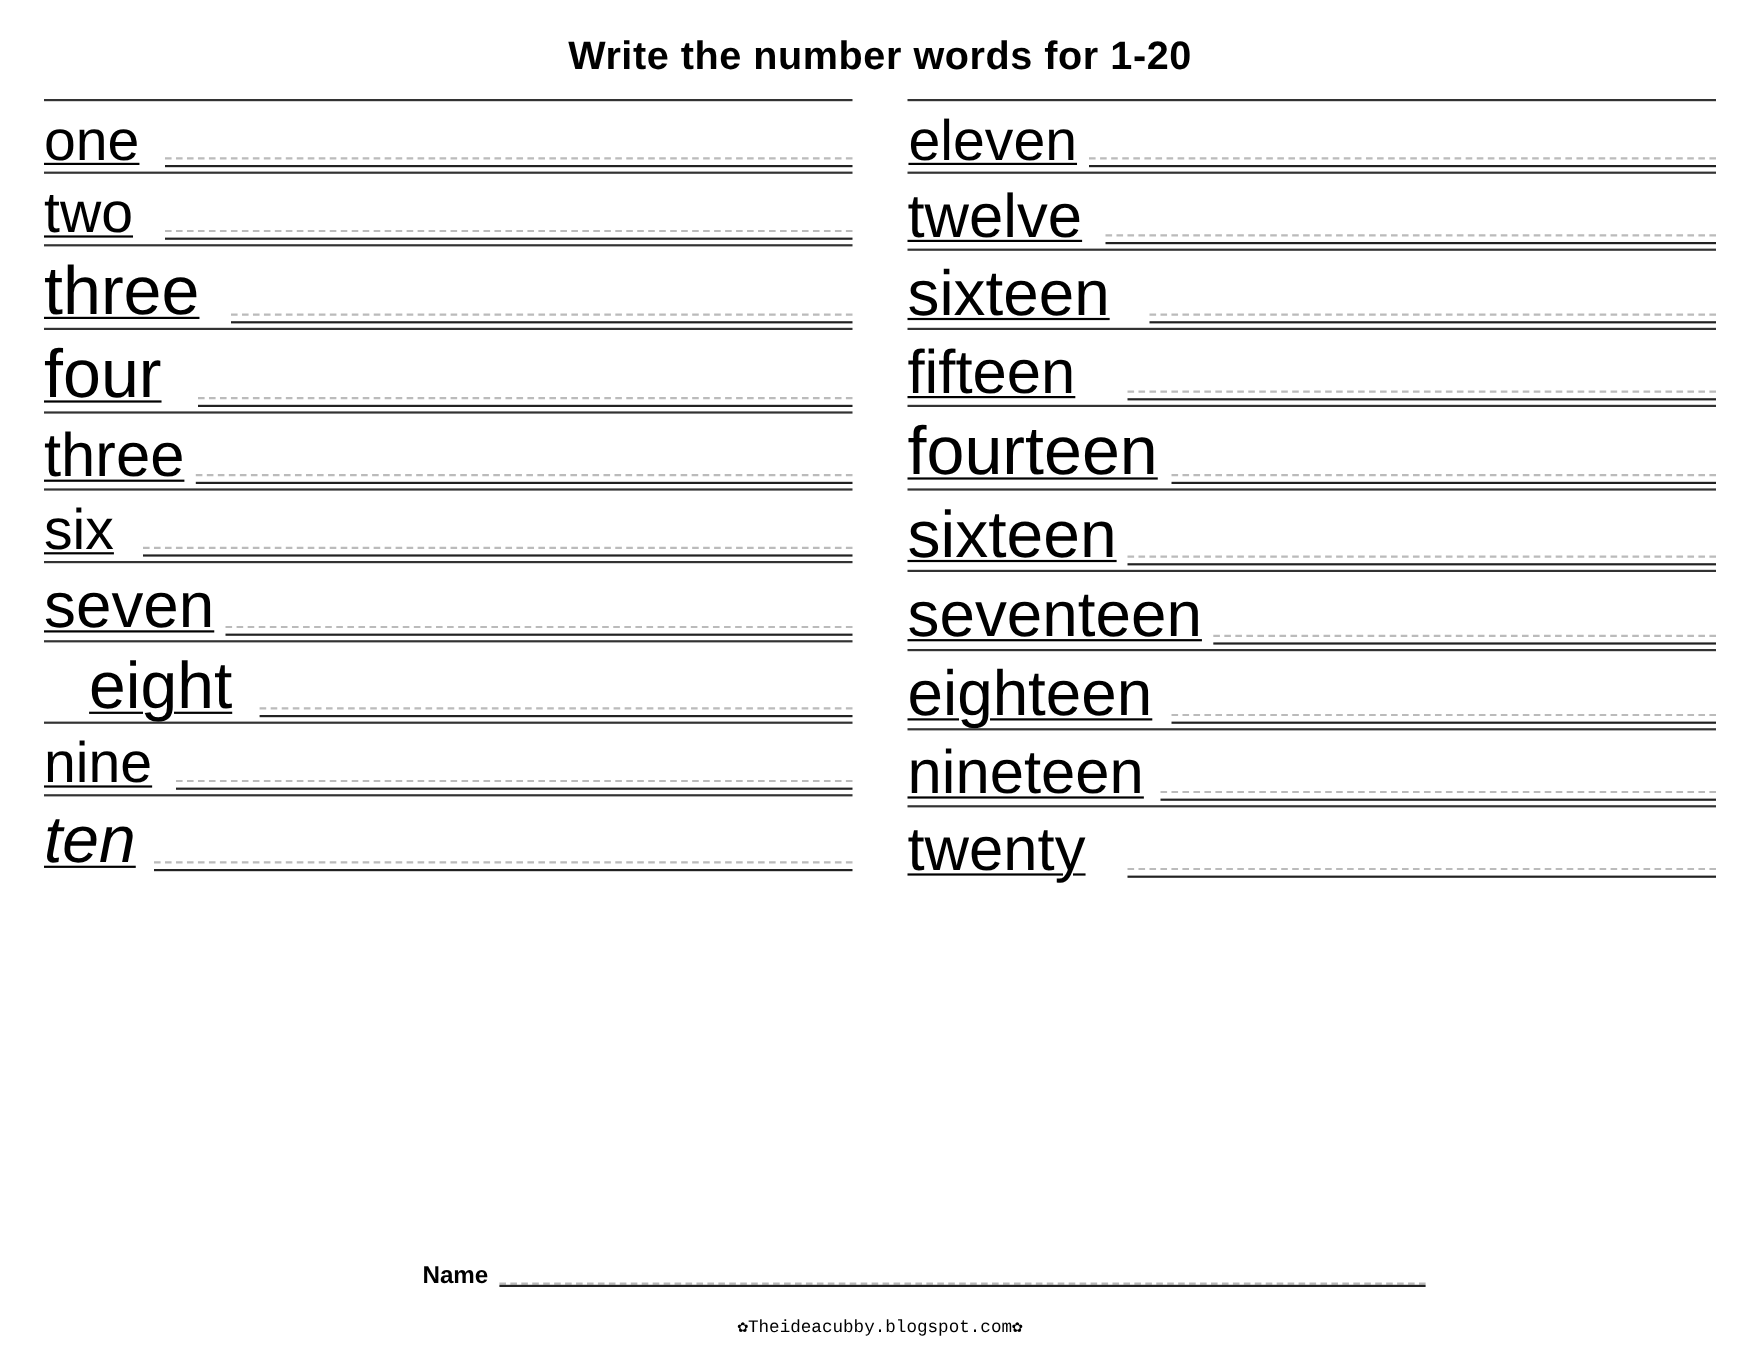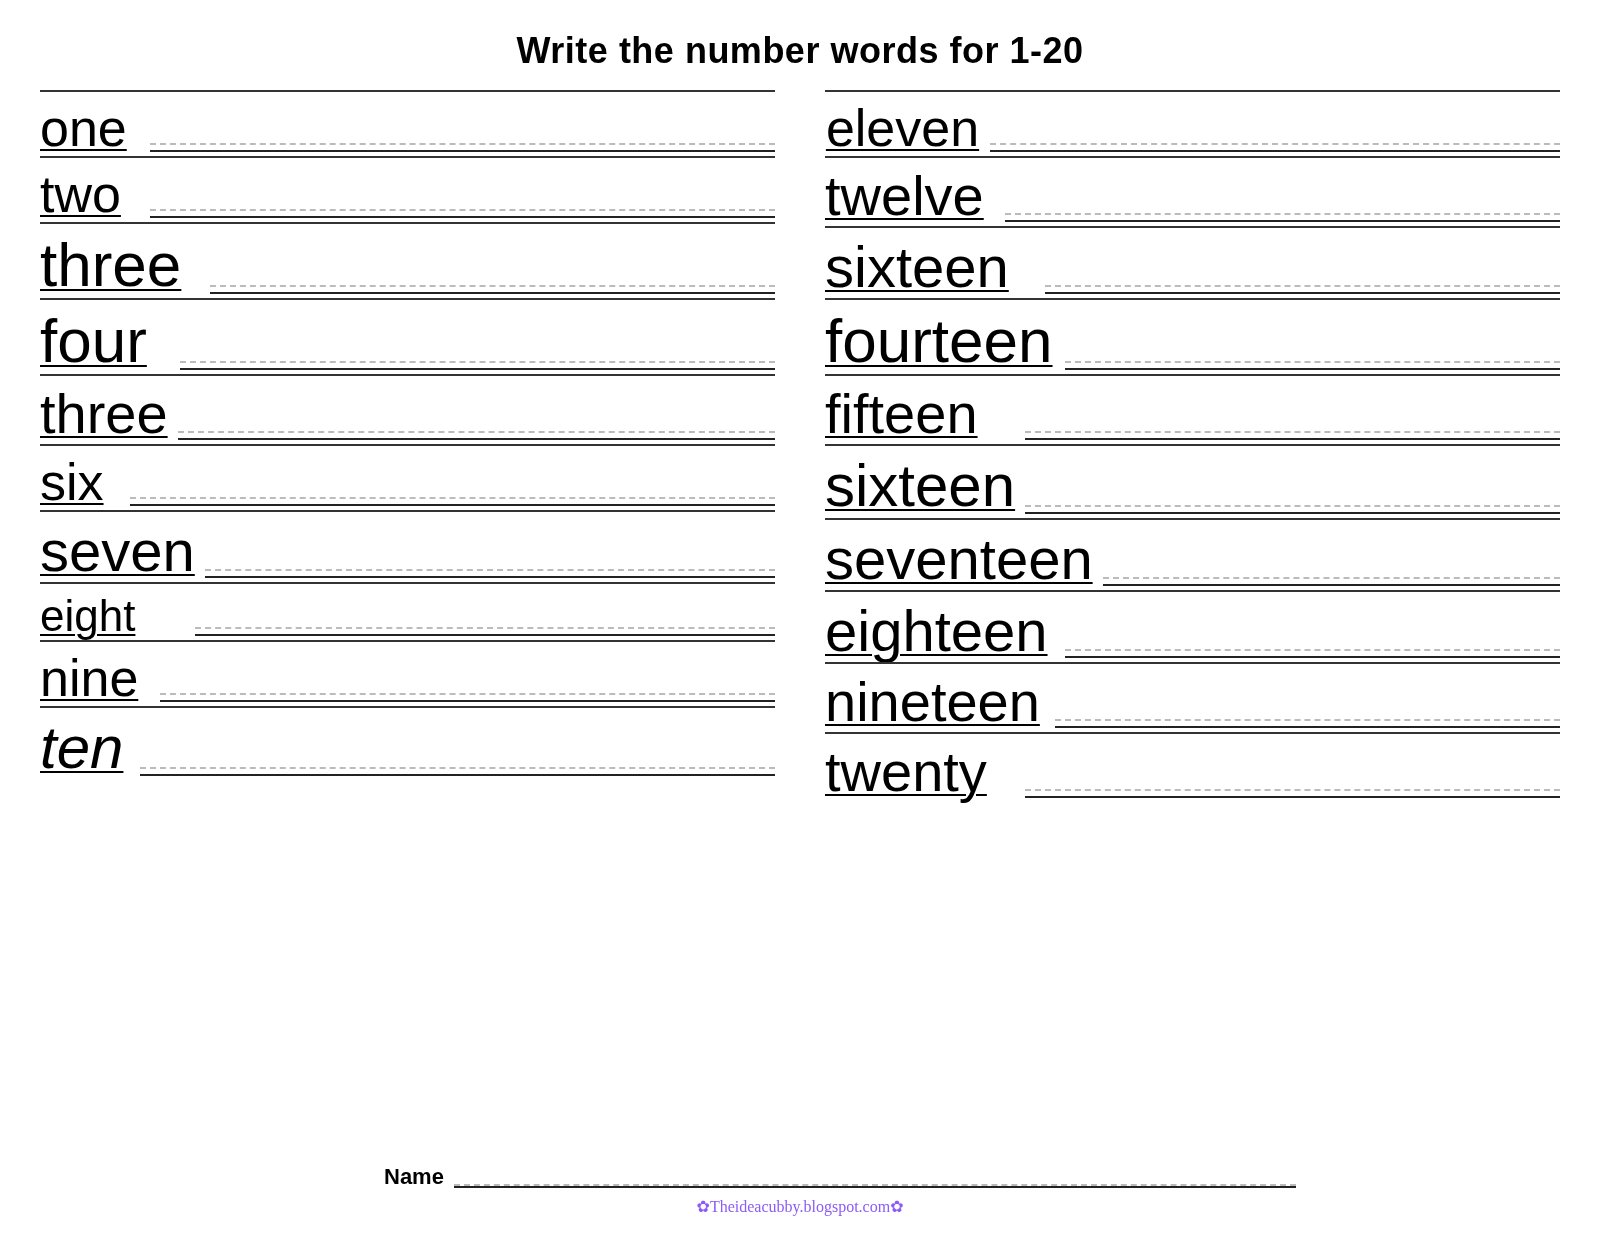--- a/index.html
+++ b/index.html
@@ -56,24 +56,24 @@
 
     .name-line-area {
       flex: 1;
       display: flex;
       flex-direction: column;
       justify-content: flex-end;
       padding-bottom: 2px;
     }
 
     .footer-text {
-      font-family: Liberation Serif, serif;
+      font-family: Liberation Mono, monospace;
       font-size: 16px;
-      color: #8b5cf6;
-      margin-top: 7px;
+      color: #000000;
+      margin-top: 24px;
     }
 
     
     .nr {
       display: flex;
       flex-direction: column;
       width: 100%;
       padding: 6px 0 2px 0;
       border-top: 2px solid #333;
     }
@@ -95,21 +95,21 @@
       line-height: 1;
     }
 
     .sz-one    { font-size: 52px; min-width: 100px; }
     .sz-two    { font-size: 52px; min-width: 100px; }
     .sz-three  { font-size: 62px; min-width: 160px; }
     .sz-four   { font-size: 62px; min-width: 130px; }
     .sz-five   { font-size: 56px; min-width: 110px; }
     .sz-six    { font-size: 52px; min-width: 80px; }
     .sz-seven  { font-size: 58px; min-width: 155px; }
-    .sz-eight  { font-size: 44px; min-width: 145px; }
+    .sz-eight  { font-size: 60px; min-width: 145px; margin-left: 41px; }
     .sz-nine   { font-size: 52px; min-width: 110px; }
     .sz-ten    { font-size: 60px; min-width: 90px; font-style: italic; }
 
     .sz-eleven    { font-size: 52px; min-width: 155px; text-align: center; }
     .sz-twelve    { font-size: 56px; min-width: 170px; }
     .sz-thirteen  { font-size: 58px; min-width: 210px; }
     .sz-fourteen  { font-size: 62px; min-width: 230px; }
     .sz-fifteen   { font-size: 56px; min-width: 190px; }
     .sz-sixteen   { font-size: 60px; min-width: 185px; }
     .sz-seventeen { font-size: 58px; min-width: 260px; }
@@ -274,30 +274,30 @@
           <div class="nr-inner">
             <span class="nr-word sz-thirteen">sixteen</span>
             <div class="write-lines">
               <div class="wl-dashed"></div>
               <div class="wl-solid"></div>
             </div>
           </div>
         </div>
         <div class="nr">
           <div class="nr-inner">
+            <span class="nr-word sz-fifteen">fifteen</span>
+            <div class="write-lines">
+              <div class="wl-dashed"></div>
+              <div class="wl-solid"></div>
+            </div>
+          </div>
+        </div>
+        <div class="nr">
+          <div class="nr-inner">
             <span class="nr-word sz-fourteen">fourteen</span>
-            <div class="write-lines">
-              <div class="wl-dashed"></div>
-              <div class="wl-solid"></div>
-            </div>
-          </div>
-        </div>
-        <div class="nr">
-          <div class="nr-inner">
-            <span class="nr-word sz-fifteen">fifteen</span>
             <div class="write-lines">
               <div class="wl-dashed"></div>
               <div class="wl-solid"></div>
             </div>
           </div>
         </div>
         <div class="nr">
           <div class="nr-inner">
             <span class="nr-word sz-sixteen">sixteen</span>
             <div class="write-lines">

